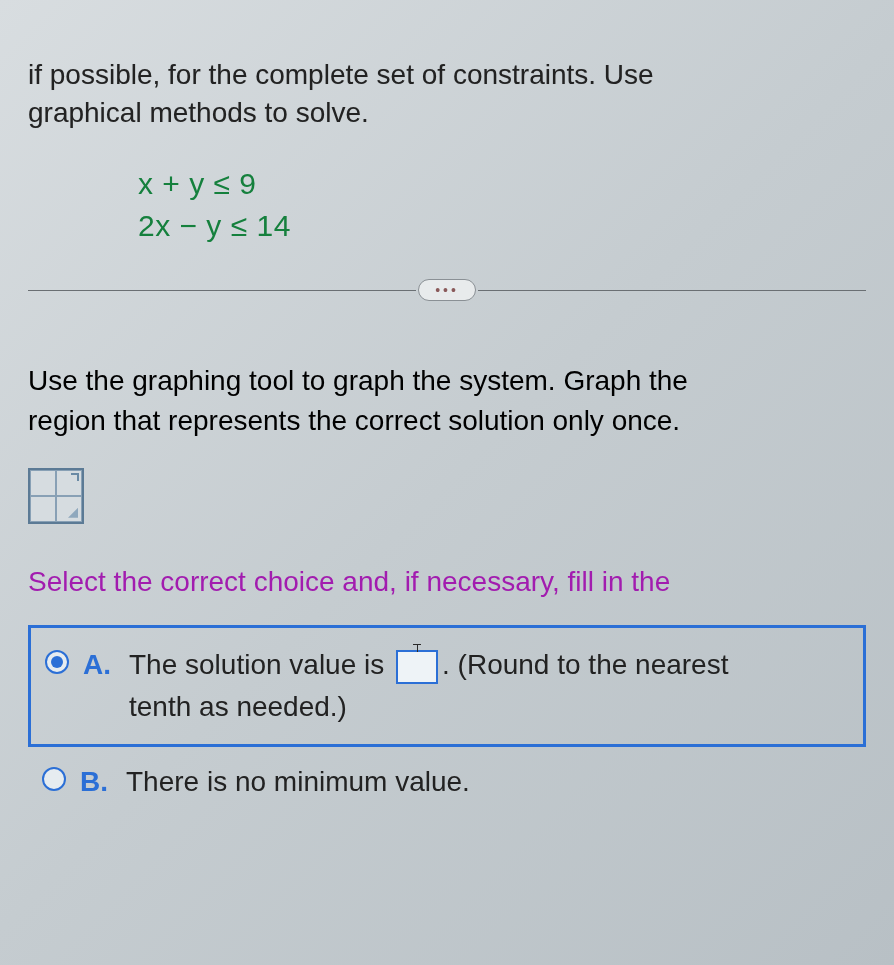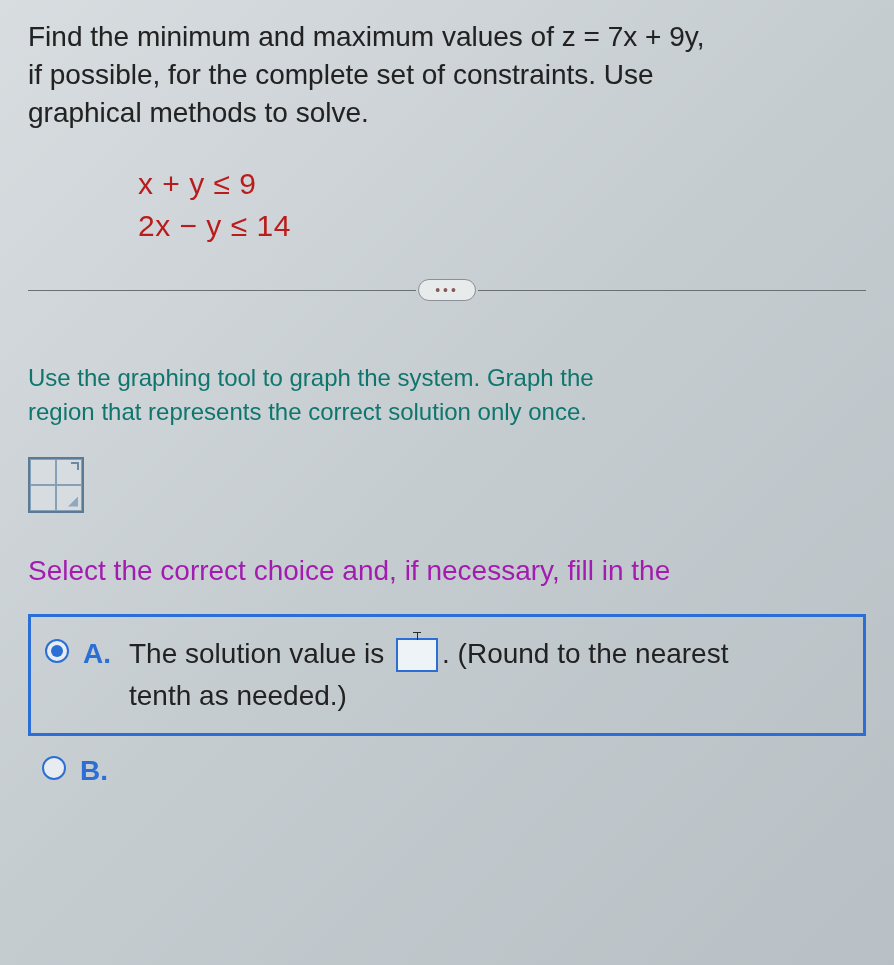--- a/index.html
+++ b/index.html
@@ -16,21 +16,21 @@
   .question-text {
     font-size: 28px;
     line-height: 1.35;
     color: #222;
     text-shadow: 0 0 1px rgba(0,0,0,0.1);
   }
   .constraints {
     margin: 32px 0 32px 110px;
     font-size: 30px;
     line-height: 1.4;
-    color: #b91c1c;
+    color: #15803d;
     font-family: Arial, sans-serif;
   }
   .constraints div { letter-spacing: 0.5px; }
   .divider-row {
     display: flex;
     align-items: center;
     margin: 30px 0 60px 0;
   }
   .divider-line {
     flex: 1;
@@ -41,23 +41,23 @@
     border: 1px solid #8a9095;
     border-radius: 14px;
     padding: 2px 16px;
     background: #e8ebec;
     color: #8a5a5a;
     font-size: 14px;
     letter-spacing: 3px;
     margin: 0 2px;
   }
   .instruction {
-    font-size: 24px;
+    font-size: 28px;
     line-height: 1.4;
-    color: #0f766e;
+    color: #000000;
     margin-bottom: 28px;
   }
   .graph-tool {
     width: 56px;
     height: 56px;
     border: 2px solid #5b7a95;
     background: #cdd5da;
     display: grid;
     grid-template-columns: 1fr 1fr;
     grid-template-rows: 1fr 1fr;
@@ -154,21 +154,21 @@
     background: #2a2a2a;
   }
   .option-b {
     padding-left: 14px;
   }
 </style>
 </head>
 <body>
 
 <div class="question-text">
-  <span>Find the minimum and maximum values of z = 7x + 9y,</span><br>
+  <br>
   <span>if possible, for the complete set of constraints. Use</span><br>
   <span>graphical methods to solve.</span>
 </div>
 
 <div class="constraints">
   <div>x + y ≤ 9</div>
   <div>2x − y ≤ 14</div>
 </div>
 
 <div class="divider-row">
@@ -203,13 +203,14 @@
       <span>The solution value is</span>
       <span class="answer-box" value=""></span><span>. (Round to the nearest</span><br>
       <span>tenth as needed.)</span>
     </div>
   </div>
 </div>
 
 <div class="option-row option-b">
   <div class="radio"></div>
   <div class="opt-letter">B.</div>
+  <div class="opt-body">There is no minimum value.</div>
 </div>
 
 </body></html>

